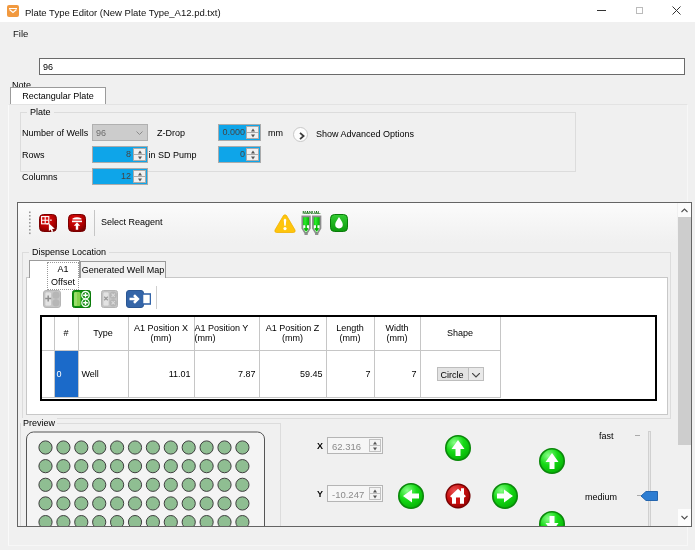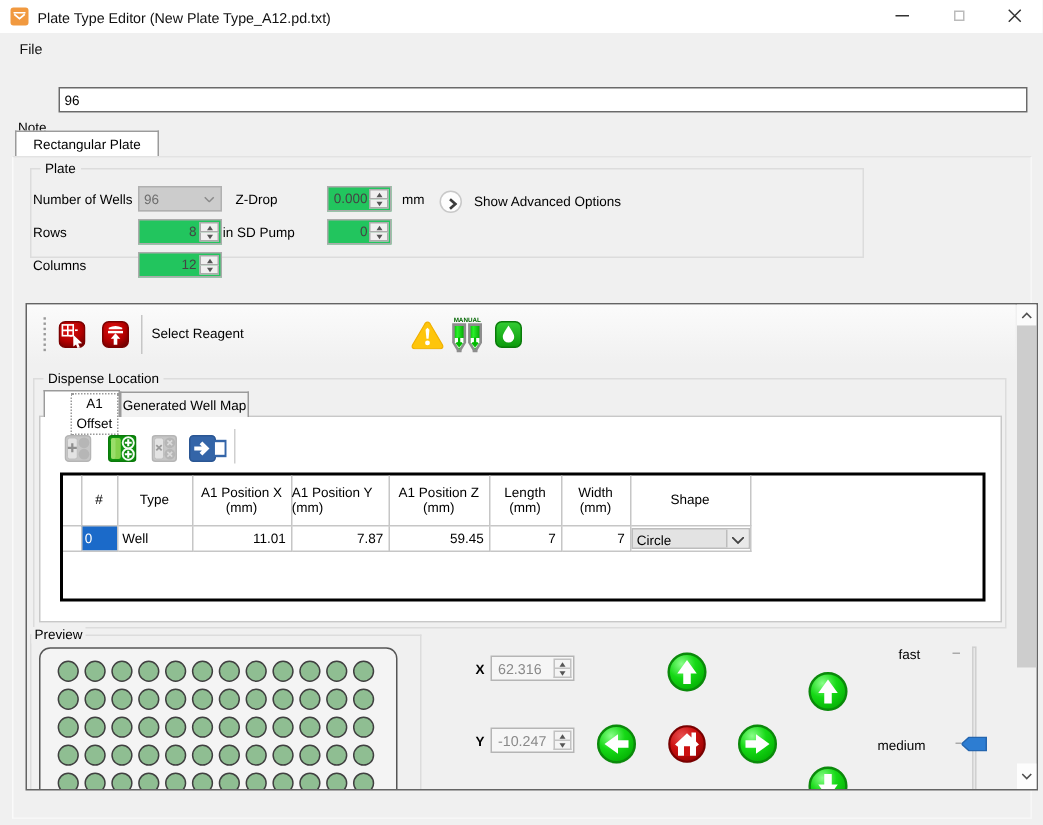--- a/index.html
+++ b/index.html
@@ -1,21 +1,21 @@
 <!DOCTYPE html>
 <html><head>
 <meta charset="utf-8">
 <style>
 * { margin:0; padding:0; box-sizing:border-box; }
 html,body { width:695px; height:550px; background:#f0f0f0; font-family:"Liberation Sans",sans-serif; overflow:hidden; }
 .abs { position:absolute; }
 .lbl { position:absolute; font-size:9px; color:#000; white-space:nowrap; }
 .groupbox { position:absolute; border:1px solid #dcdcdc; }
 .grouplabel { position:absolute; top:-6px; left:6px; background:#f0f0f0; padding:0 3px; font-size:9px; line-height:11px; white-space:nowrap; }
-.spin { position:absolute; background:#22c55e; border:1px solid #ababab; height:16px; }
+.spin { position:absolute; background:#0ea5e9; border:1px solid #ababab; height:16px; }
 .spin .val { position:absolute; right:16px; top:2px; font-size:9px; line-height:11px; color:#444; }
 .spinbtns { position:absolute; right:1px; top:1px; bottom:1px; width:13px; display:flex; flex-direction:column; }
 .spinbtns .b { flex:1; background:#f0f0f0; border:1px solid #ababab; position:relative; }
 .spinbtns .b + .b { border-top:none; }
 .arrup, .arrdn { position:absolute; left:50%; top:50%; width:0; height:0; border-left:2.5px solid transparent; border-right:2.5px solid transparent; }
 .arrup { border-bottom:3px solid #555; transform:translate(-50%,-50%); }
 .arrdn { border-top:3px solid #555; transform:translate(-50%,-50%); }
 </style>
 </head>
 <body>
@@ -262,21 +262,21 @@
       </tr>
       <tr style="height:17px;">
         <td style="border:1px solid #c6c6c6;border-left:none;"></td>
         <td style="border:1px solid #c6c6c6;border-left:none;background:#1b6ac9;color:#fff;padding-left:2px;">0</td>
         <td style="border:1px solid #c6c6c6;border-left:none;padding-left:3px;">Well</td>
         <td style="border:1px solid #c6c6c6;border-left:none;text-align:right;padding-right:3px;">11.01</td>
         <td style="border:1px solid #c6c6c6;border-left:none;text-align:right;padding-right:3px;">7.87</td>
         <td style="border:1px solid #c6c6c6;border-left:none;text-align:right;padding-right:3px;">59.45</td>
         <td style="border:1px solid #c6c6c6;border-left:none;text-align:right;padding-right:3px;">7</td>
         <td style="border:1px solid #c6c6c6;border-left:none;text-align:right;padding-right:3px;">7</td>
-        <td style="border:1px solid #c6c6c6;border-left:none;padding:0;">
+        <td style="border:1px solid #c6c6c6;border-left:none;padding:16px;">
           <div style="position:relative;width:100%;height:100%;background:#e3e3e3;border:1px solid #bdbdbd;">
             <div style="font-size:9px;margin:2px 0 0 3px;">Circle</div>
             <div style="position:absolute;right:0;top:0;bottom:0;width:15px;background:#e9e9e9;border-left:1px solid #bdbdbd;">
               <svg style="position:absolute;left:3px;top:5px;" width="8" height="5" viewBox="0 0 8 5">
                     <path d="M0 0 L4 4 L8 0" fill="none" stroke="#444" stroke-width="1.2"></path>
                   </svg>
             </div>
           </div>
         </td>
       </tr>

